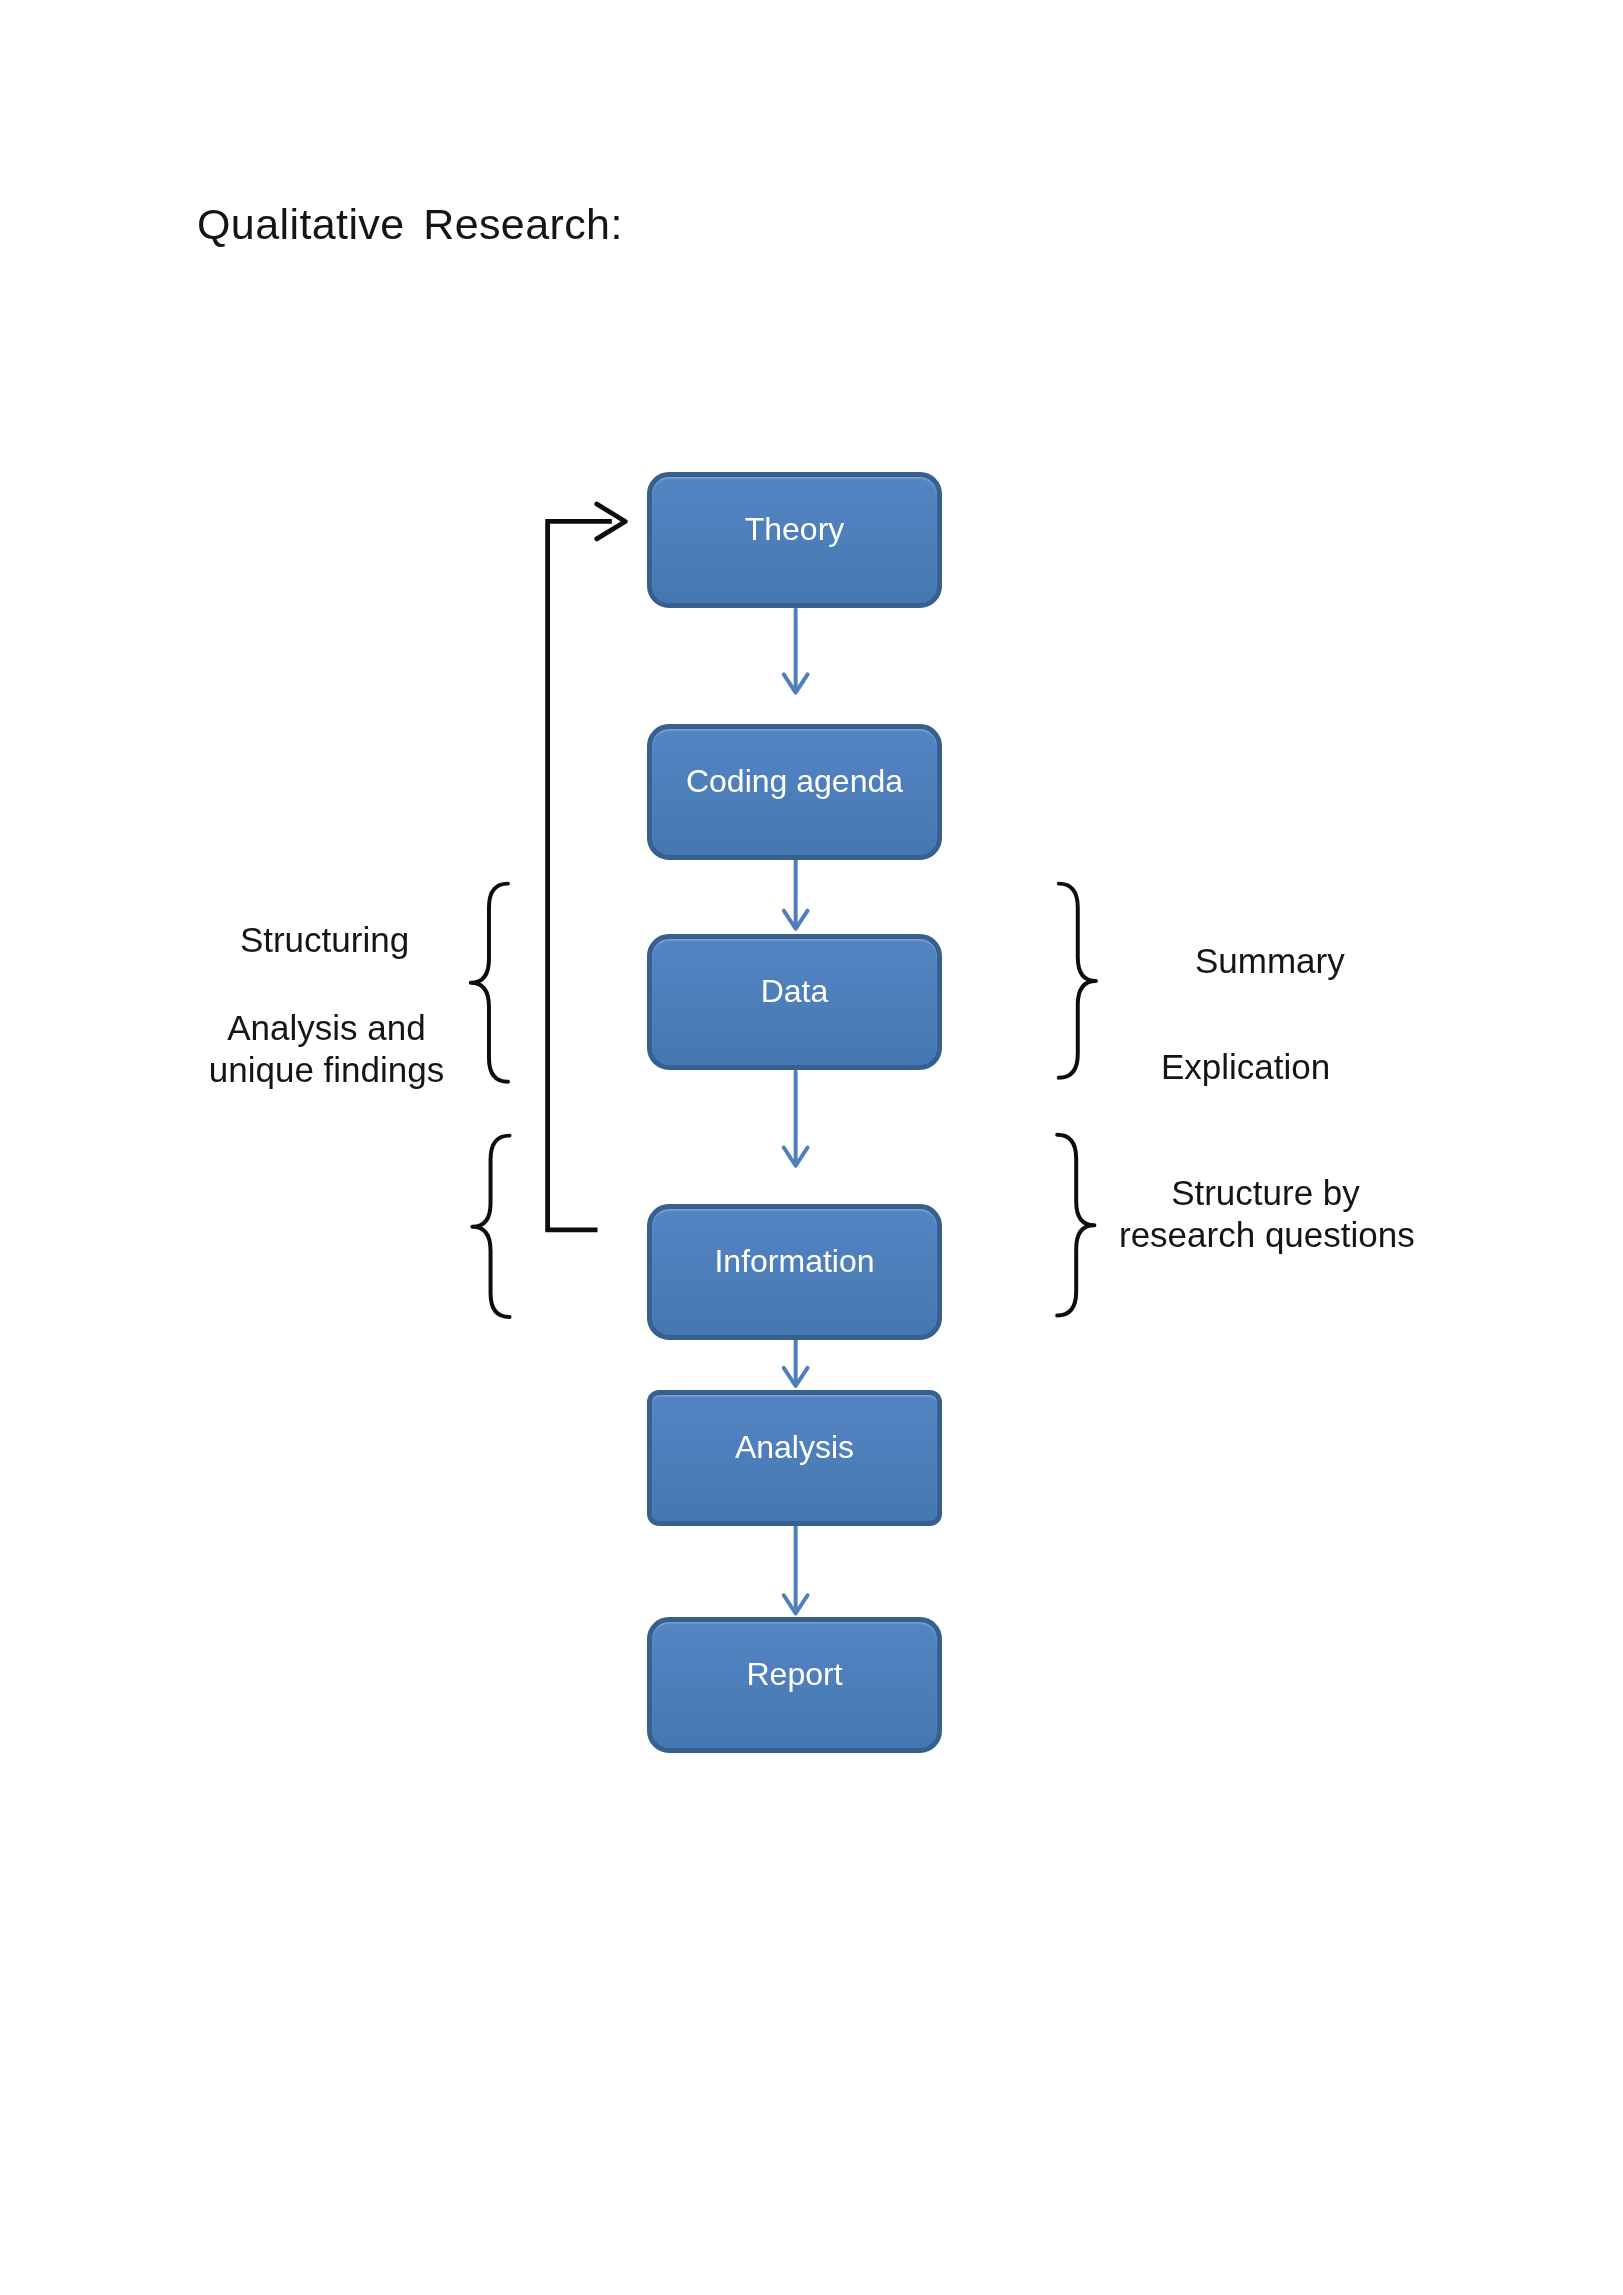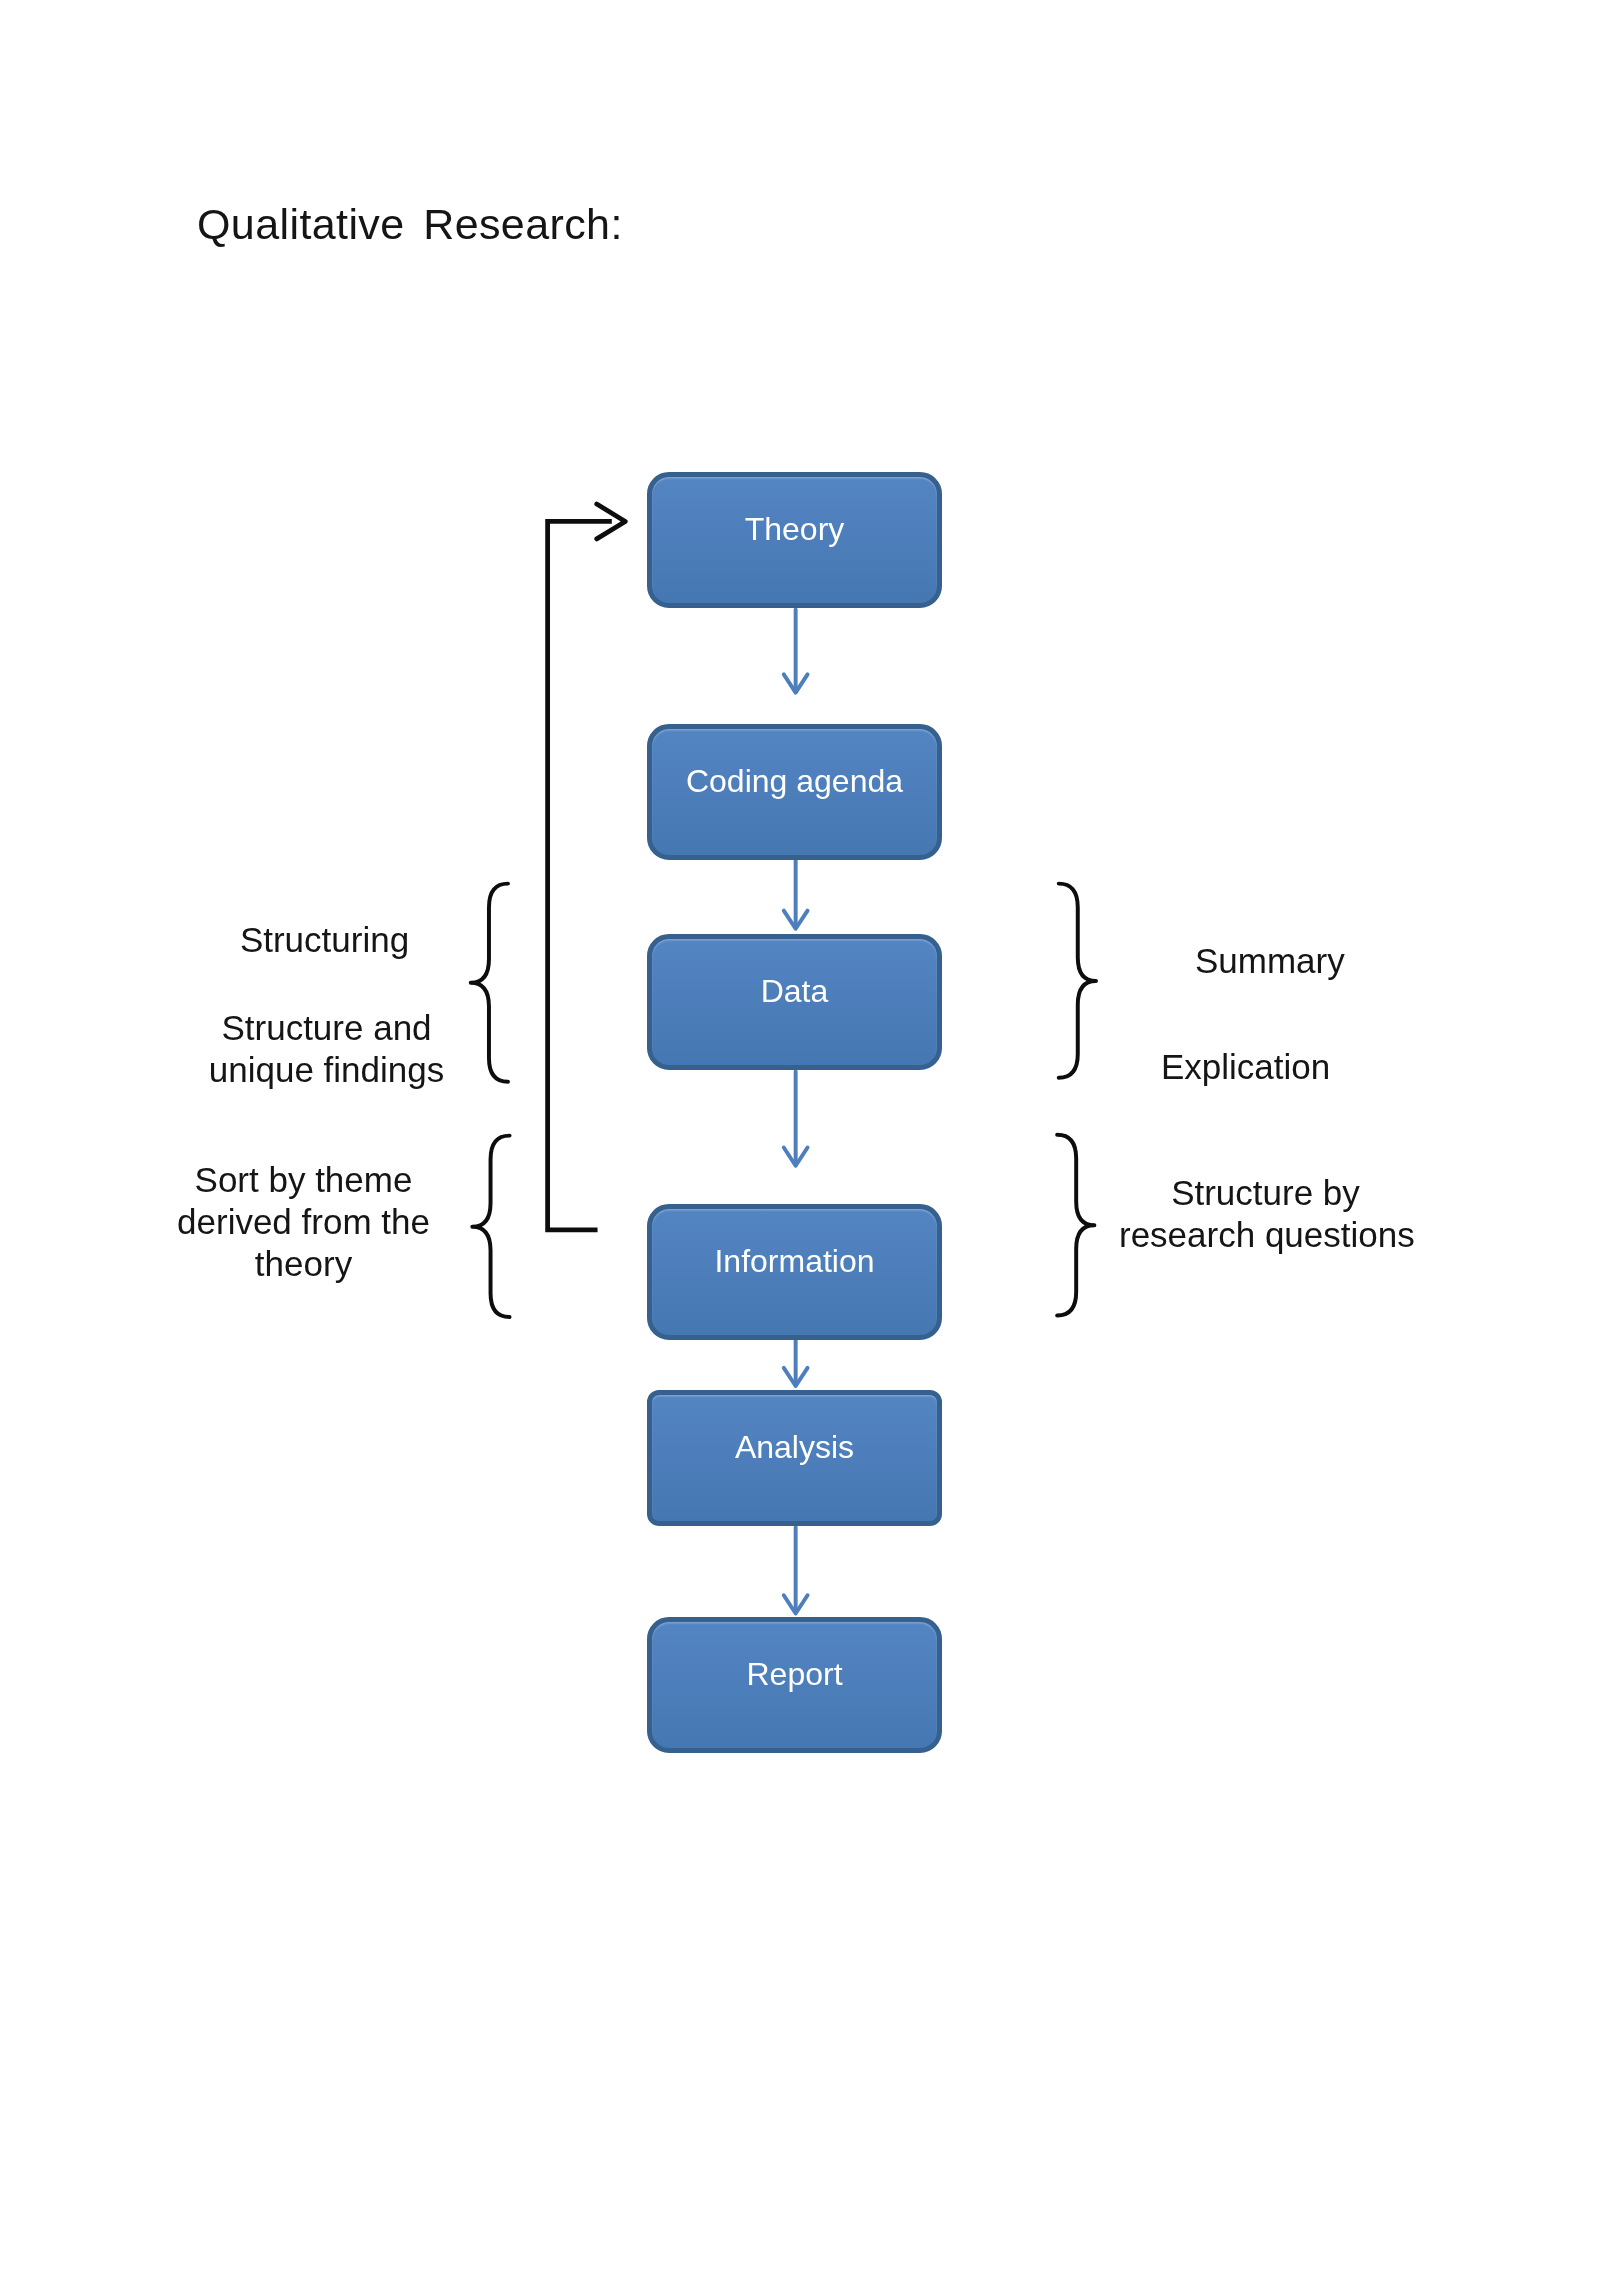--- a/index.html
+++ b/index.html
@@ -128,27 +128,22 @@
     <span class="box-label">Analysis</span>
   </div>
   <div class="box" id="box-report">
     <span class="box-label">Report</span>
   </div>
 
   <div class="note" id="note-structuring">
     <div>Structuring</div>
   </div>
   <div class="note" id="note-critical">
-    <div>Structure and</div>
+    <div>Analysis and</div>
     <div>unique findings</div>
-  </div>
-  <div class="note" id="note-sort">
-    <div>Sort by theme</div>
-    <div>derived from the</div>
-    <div>theory</div>
   </div>
 
   <div class="note" id="note-summary">
     <div>Summary</div>
   </div>
   <div class="note" id="note-explication">
     <div>Explication</div>
   </div>
   <div class="note" id="note-structure">
     <div>Structure by</div>

